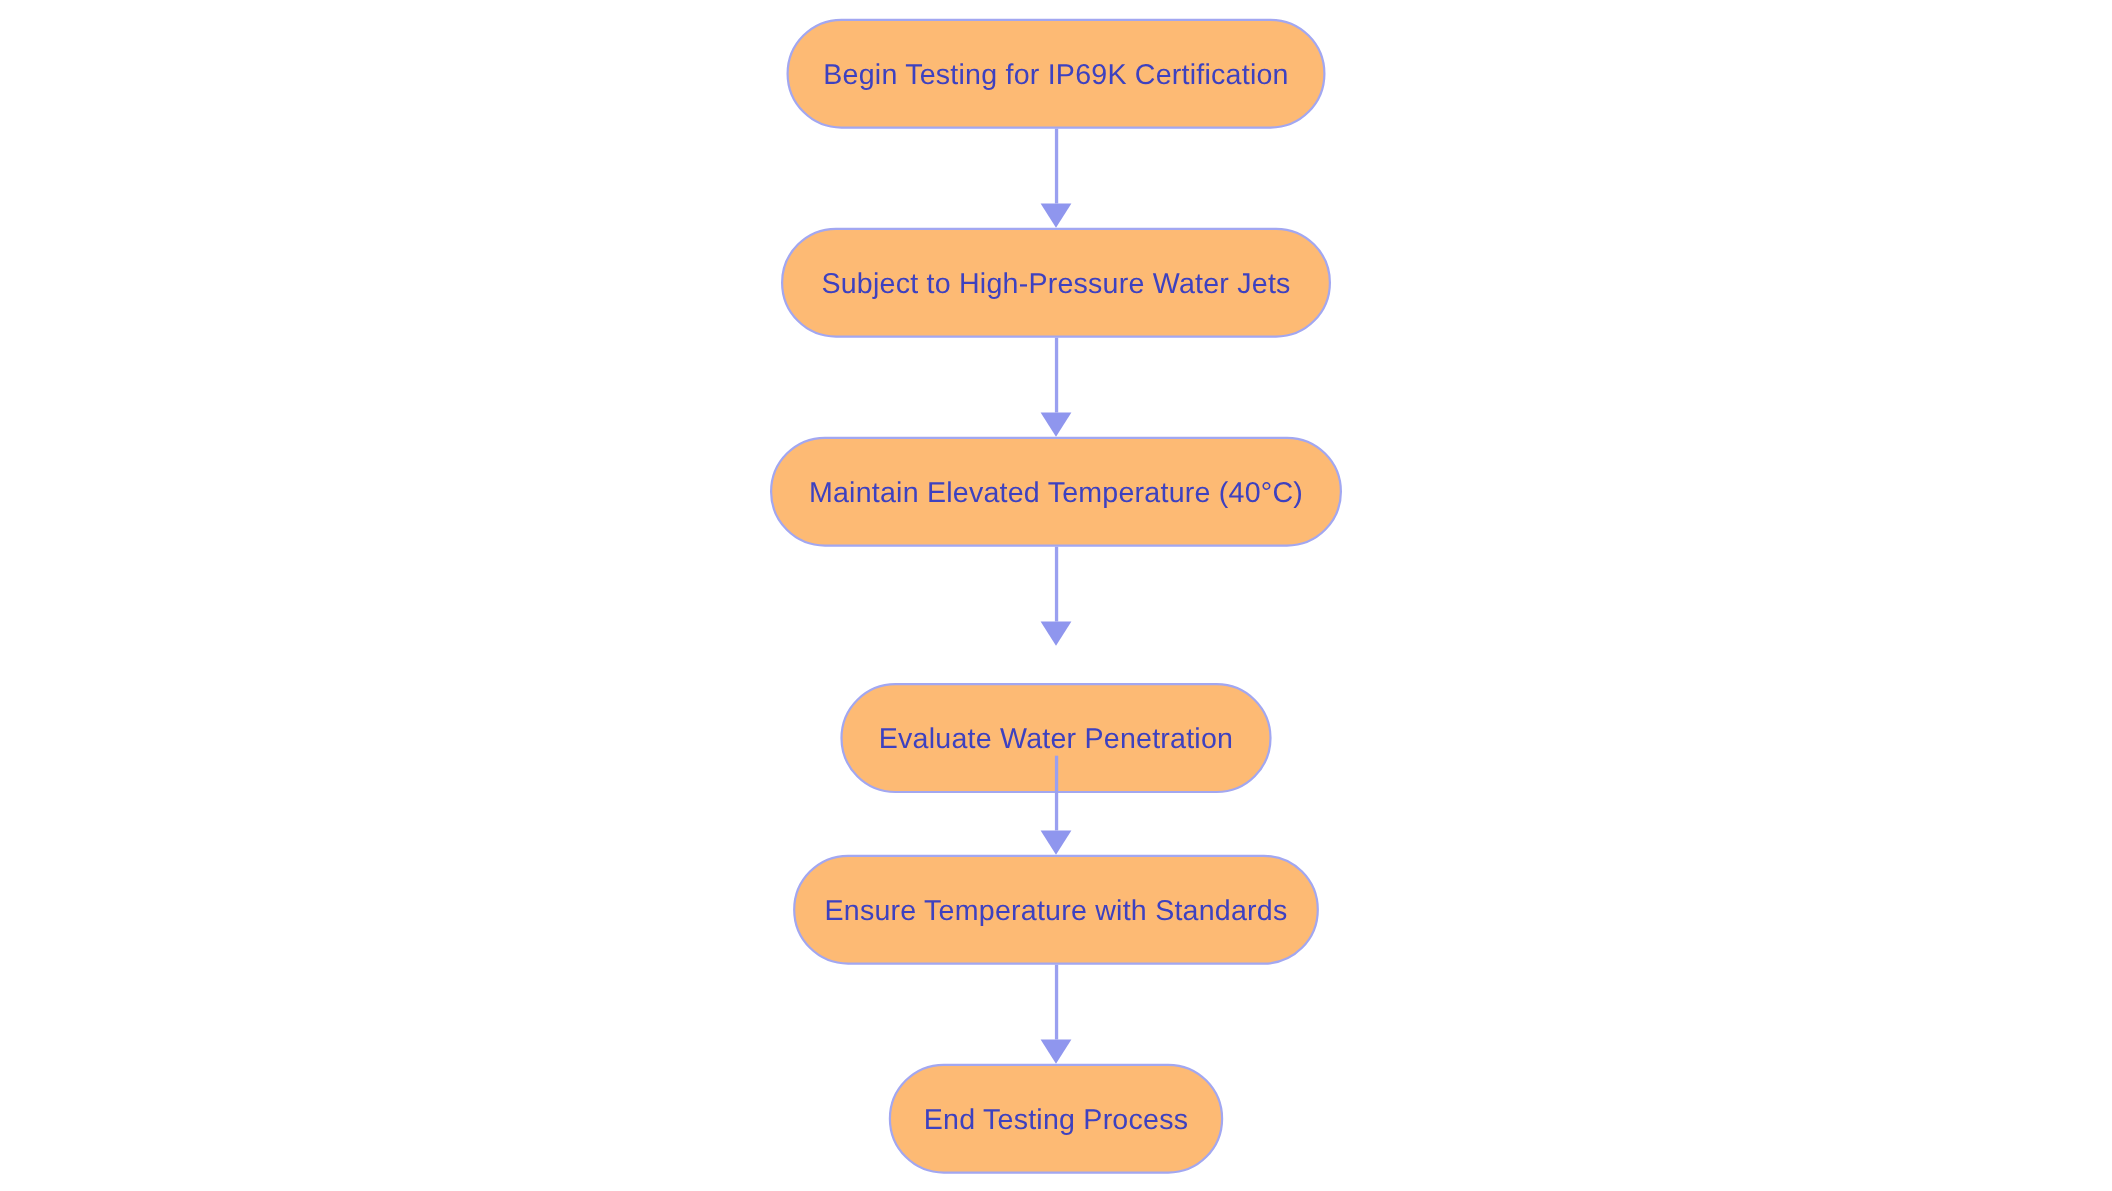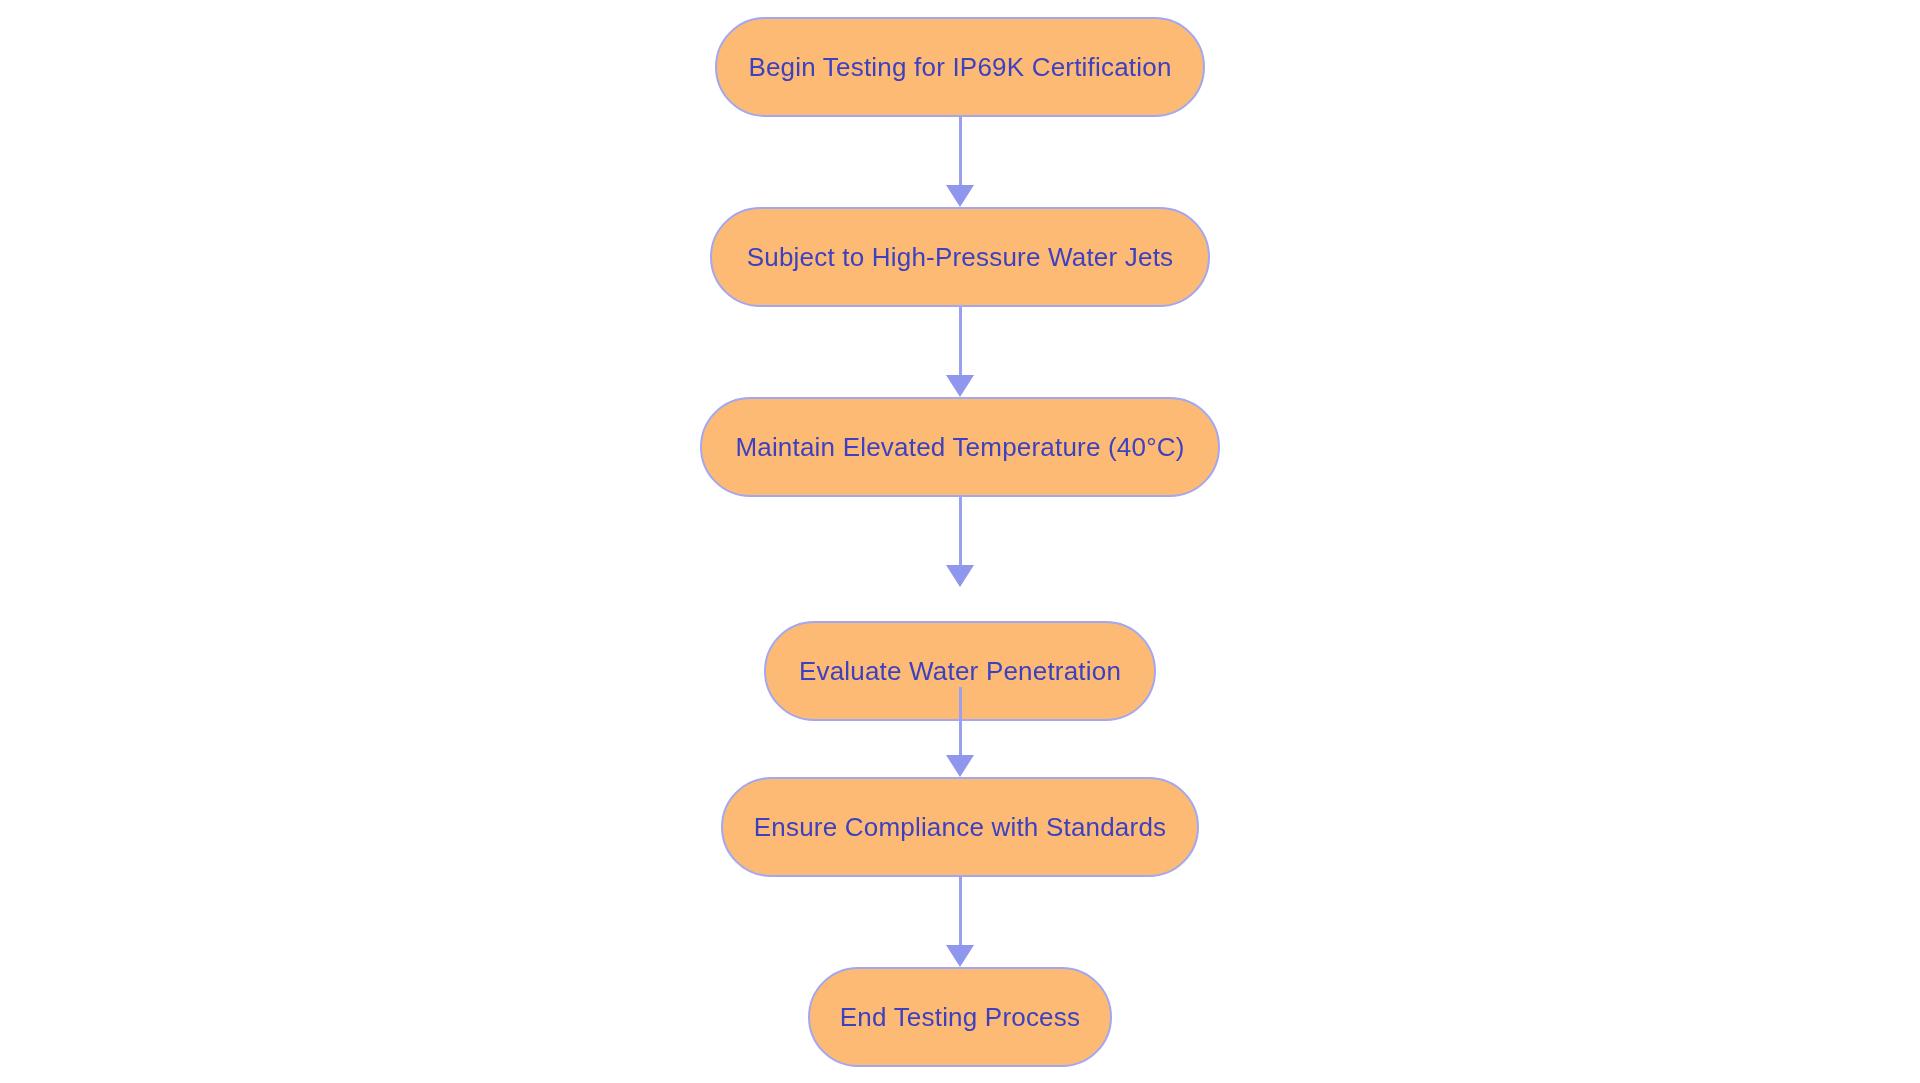--- a/index.html
+++ b/index.html
@@ -107,21 +107,21 @@
   <div class="node n4">
     <span class="label">Evaluate Water Penetration</span>
   </div>
 
   <div class="arrow a4">
     <div class="shaft"></div>
     <div class="head"></div>
   </div>
 
   <div class="node n5">
-    <span class="label">Ensure Compliance with Standards</span>
+    <span class="label">Ensure Temperature with Standards</span>
   </div>
 
   <div class="arrow a5">
     <div class="shaft"></div>
     <div class="head"></div>
   </div>
 
   <div class="node n6">
     <span class="label">End Testing Process</span>
   </div>

